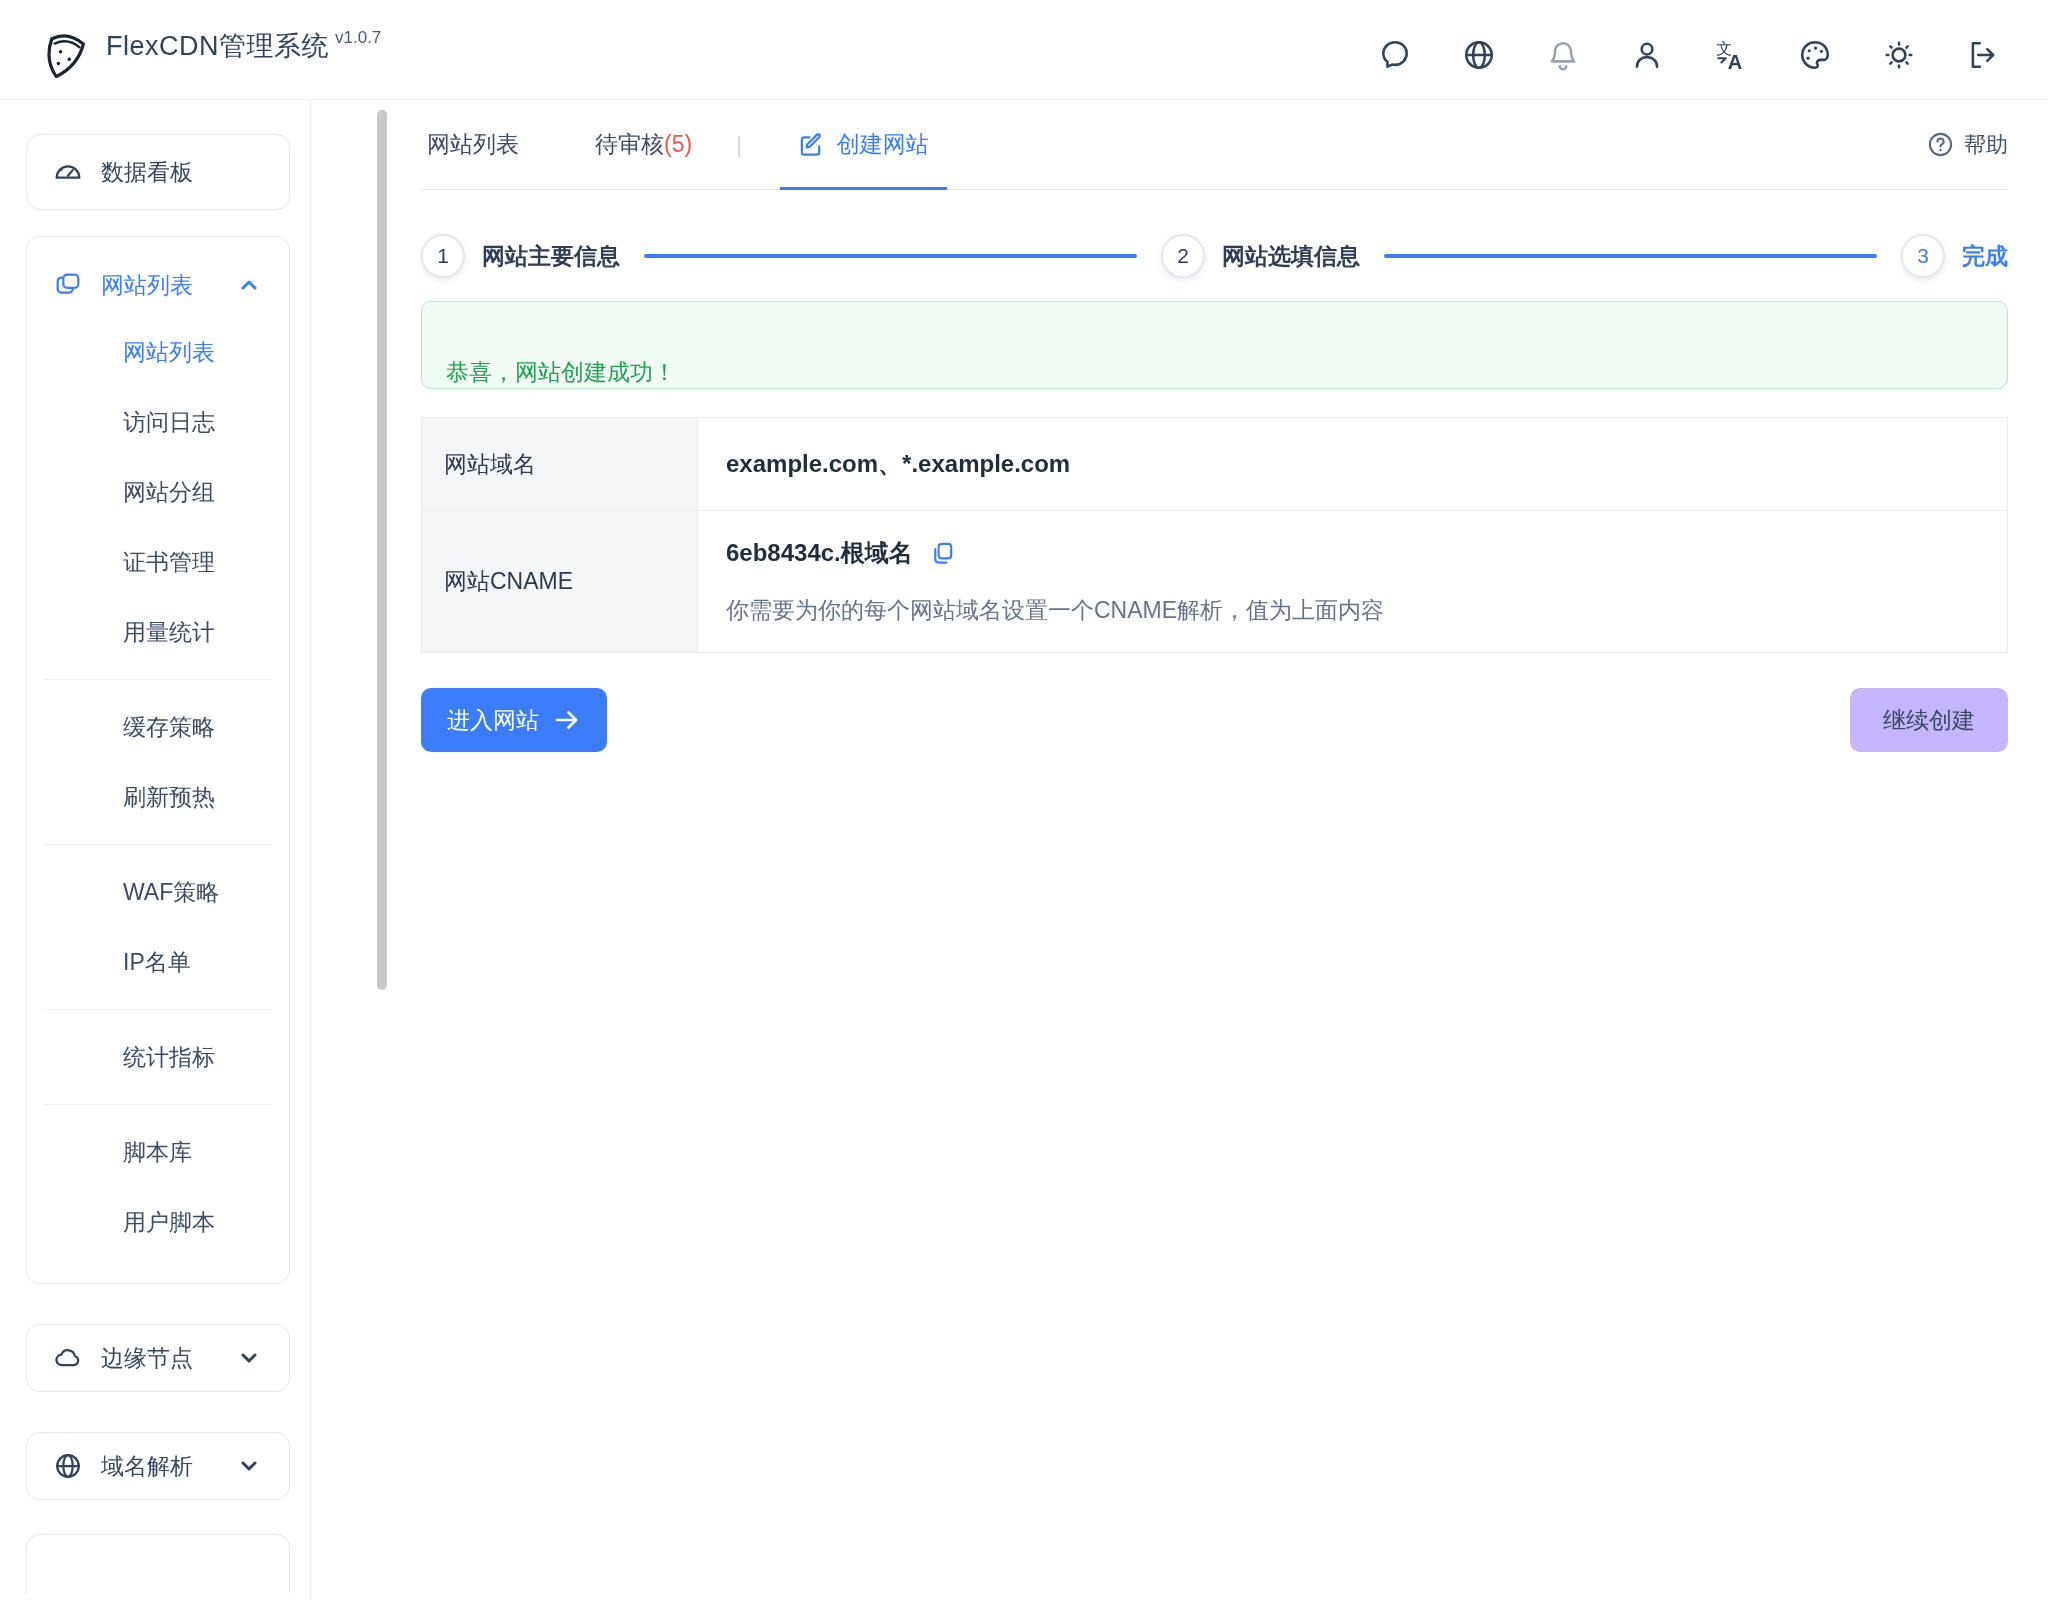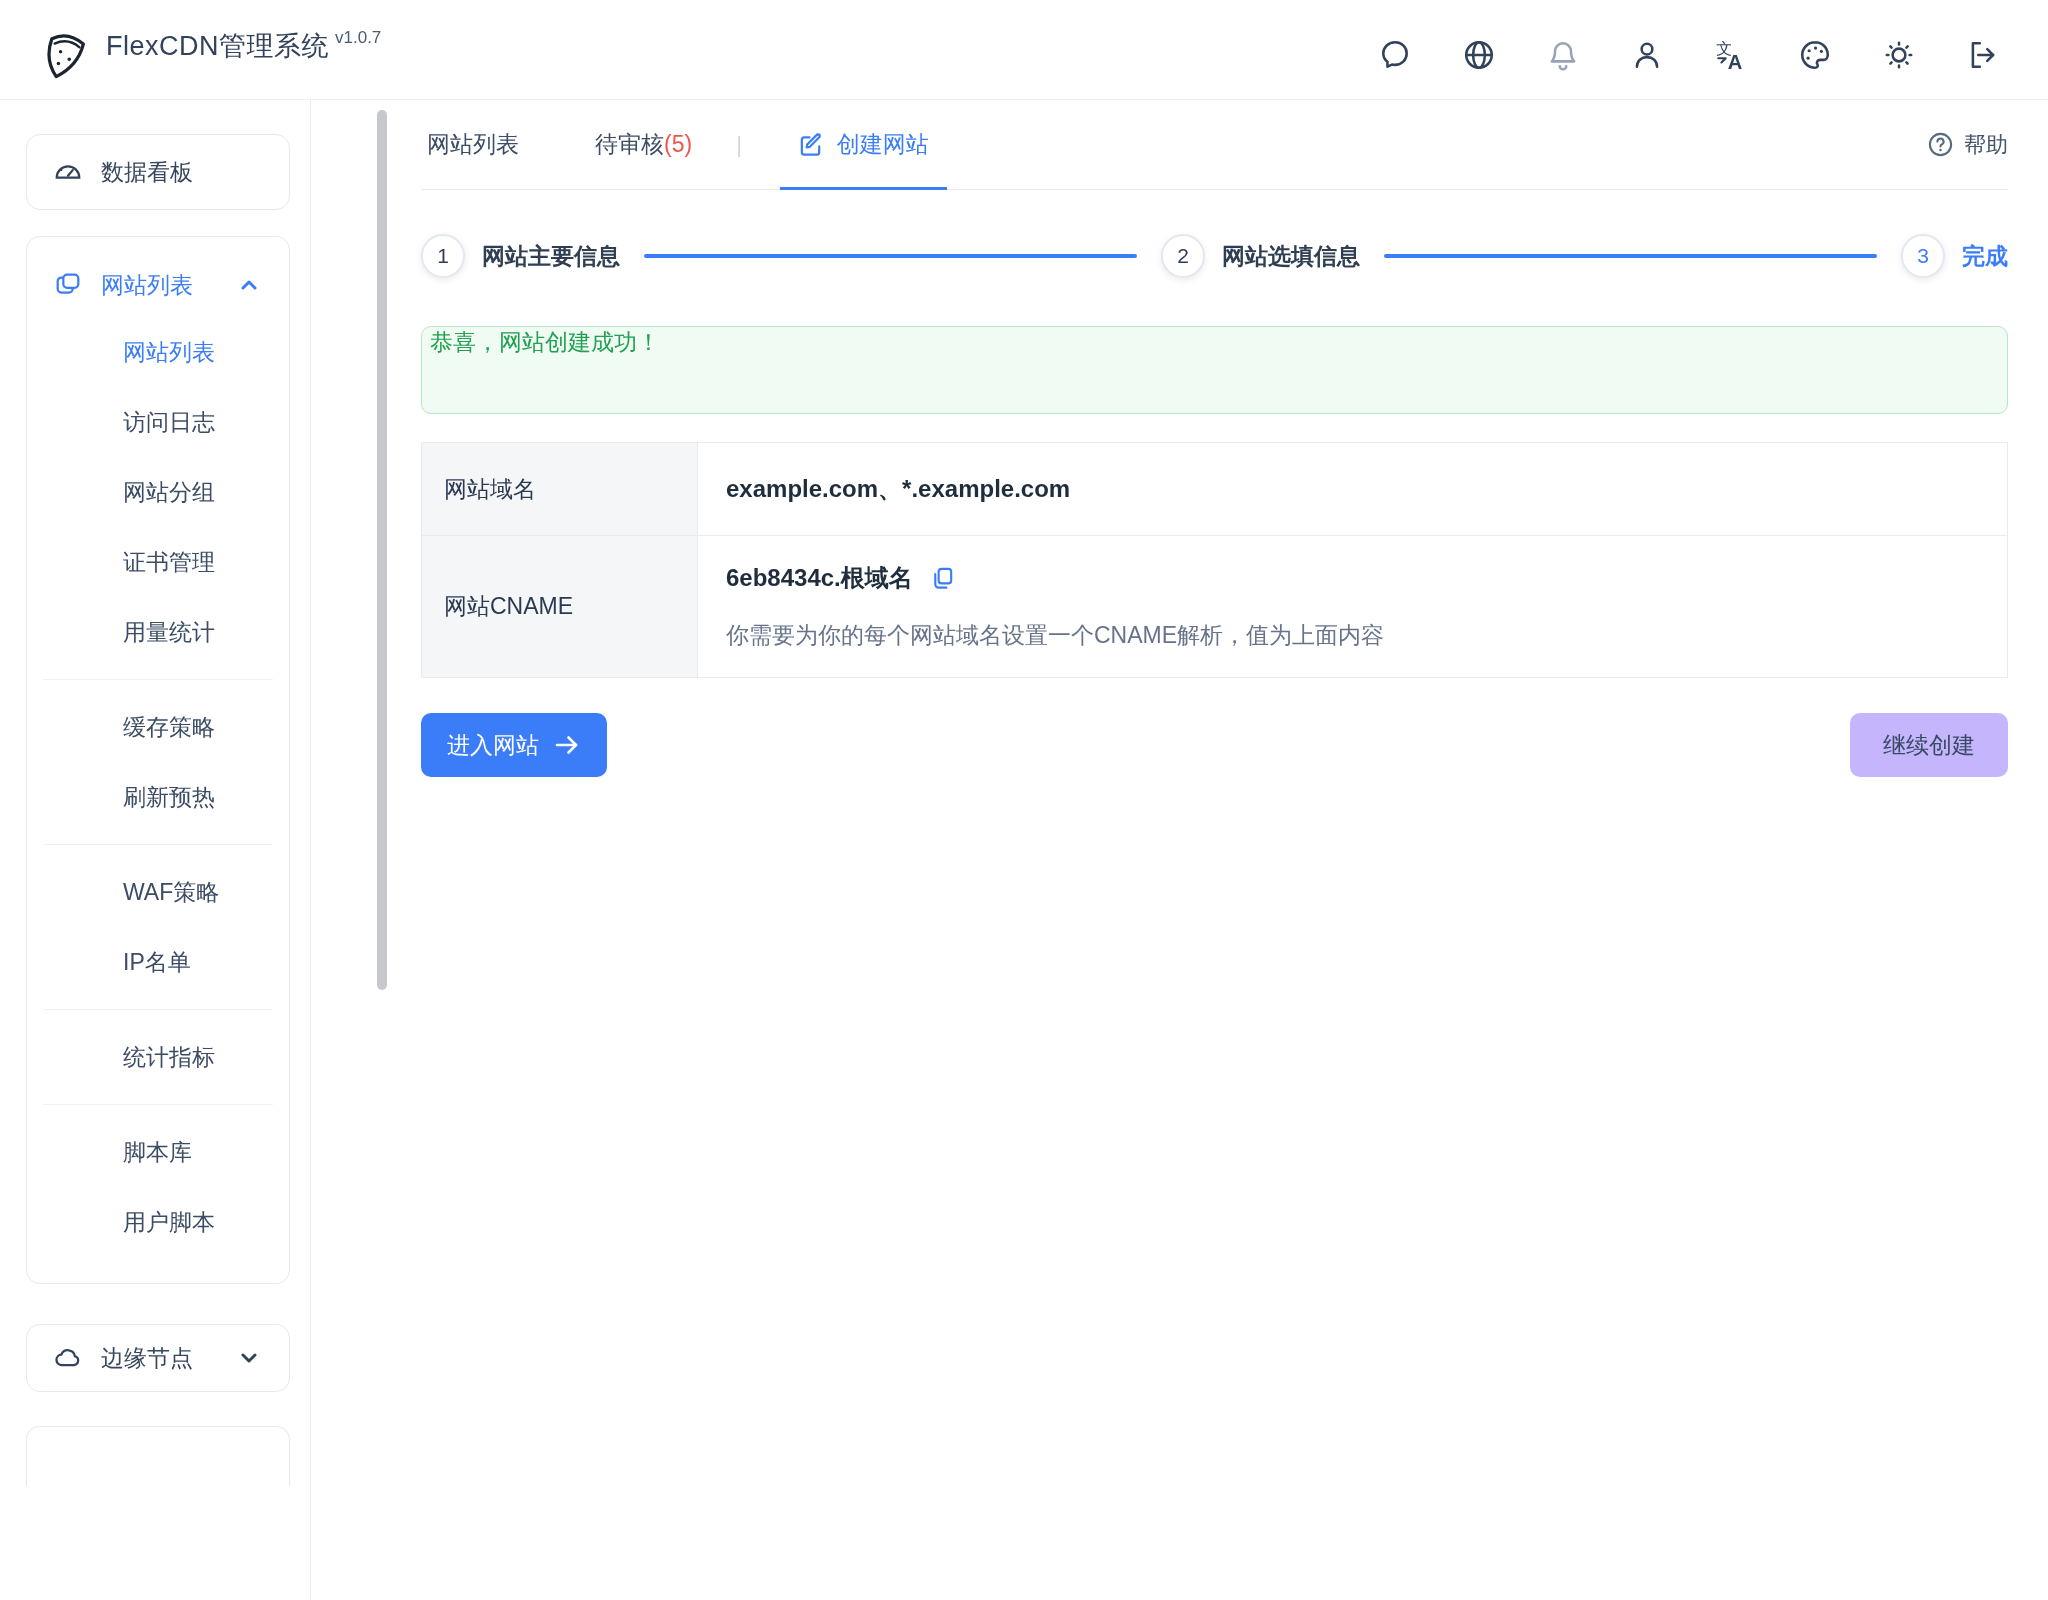--- a/index.html
+++ b/index.html
@@ -59,22 +59,22 @@
   .stepper { margin-top:44px; display:flex; align-items:center; }
   .step { display:flex; align-items:center; gap:17px; }
   .step-circle { width:44px; height:44px; border-radius:50%; background:#fff; border:2px solid #e3e8f0;
                  box-shadow:0 2px 6px rgba(31,45,61,.10); display:flex; align-items:center; justify-content:center;
                  font-size:21px; color:#2f3e52; }
   .step-label { font-size:23px; font-weight:bold; color:#2f3e52; white-space:nowrap; }
   .step.done .step-circle, .step.done .step-label { color:#3b7df8; }
   .step-line { flex:1; height:4px; background:#3b7df8; border-radius:2px; margin:0 24px; }
 
   
-  .alert-success { margin-top:48px; height:88px; border:1px solid #b9e6c4; background:#f0fbf3; border-radius:10px;
-                   display:flex; align-items:flex-start; padding:0 8px; }
+  .alert-success { margin-top:23px; height:88px; border:1px solid #b9e6c4; background:#f0fbf3; border-radius:10px;
+                   display:flex; align-items:flex-end; padding:0 24px; }
   .alert-success span { font-size:23px; color:#21a052; }
 
   
   .result-table { margin-top:28px; width:100%; border-collapse:collapse; }
   .result-table td { border:1px solid #e9ebef; }
   .cell-label { width:276px; background:#f5f6f8; padding:0 0 0 22px; font-size:23px; color:#2b3a50; font-weight:500; }
   .cell-value { padding:26px 20px 26px 28px; }
   .row1 .cell-value { padding:30px 20px 30px 28px; }
   .val-main { font-size:24px; font-weight:bold; color:#1f2d3d; display:flex; align-items:center; }
   .copy-icon { width:27px; height:27px; color:#3b7df8; margin-left:16px; cursor:pointer; }
@@ -203,20 +203,31 @@
     <div class="side-card card-collapsed">
       <svg class="sicon" viewBox="0 0 32 32" fill="none" stroke="#32425a" stroke-width="2.4" stroke-linecap="round" stroke-linejoin="round">
         <path d="M9.5 23.5 a5.5 5.5 0 0 1 -.6-11 a7.5 7.5 0 0 1 14.4 1.6 a4.8 4.8 0 0 1 -.8 9.4 Z"></path>
       </svg>
       <span class="side-label">边缘节点</span>
       <svg class="chev" viewBox="0 0 24 24" fill="none" stroke="#32425a" stroke-width="3" stroke-linecap="round" stroke-linejoin="round">
         <path d="M6 9 l6 6 6-6"></path>
       </svg>
     </div>
 
+    <div class="side-card card-collapsed">
+      <svg class="sicon" viewBox="0 0 32 32" fill="none" stroke="#32425a" stroke-width="2.4" stroke-linecap="round">
+        <circle cx="16" cy="16" r="11.5"></circle>
+        <ellipse cx="16" cy="16" rx="5" ry="11.5"></ellipse>
+        <path d="M4.5 16 h23"></path>
+      </svg>
+      <span class="side-label">域名解析</span>
+      <svg class="chev" viewBox="0 0 24 24" fill="none" stroke="#32425a" stroke-width="3" stroke-linecap="round" stroke-linejoin="round">
+        <path d="M6 9 l6 6 6-6"></path>
+      </svg>
+    </div>
 
     <div class="side-card card-partial"></div>
   </div>
 
   <div class="content">
     <div class="v-scrollbar"></div>
 
     <div class="content-inner">
 
       <div class="tabbar">

